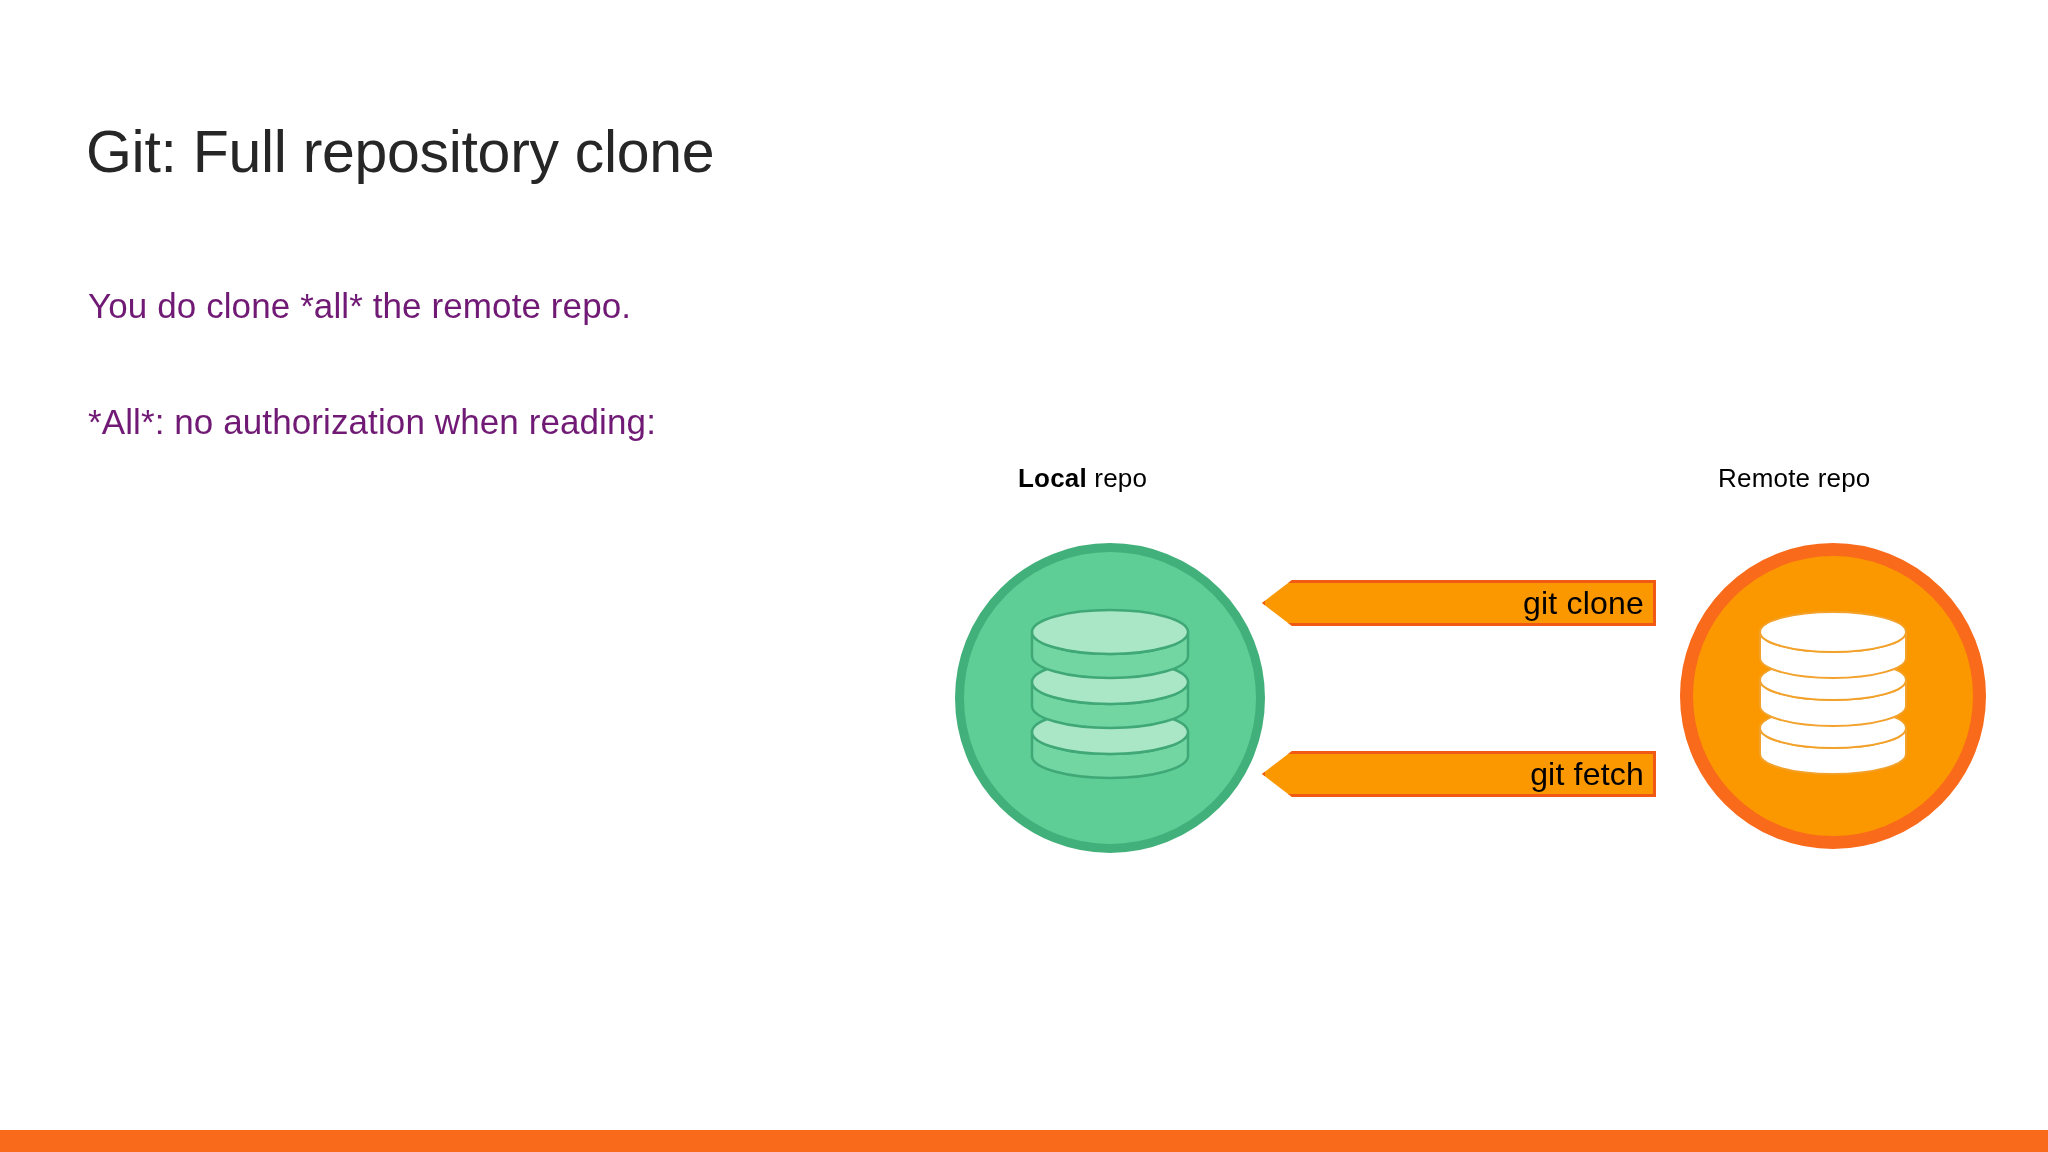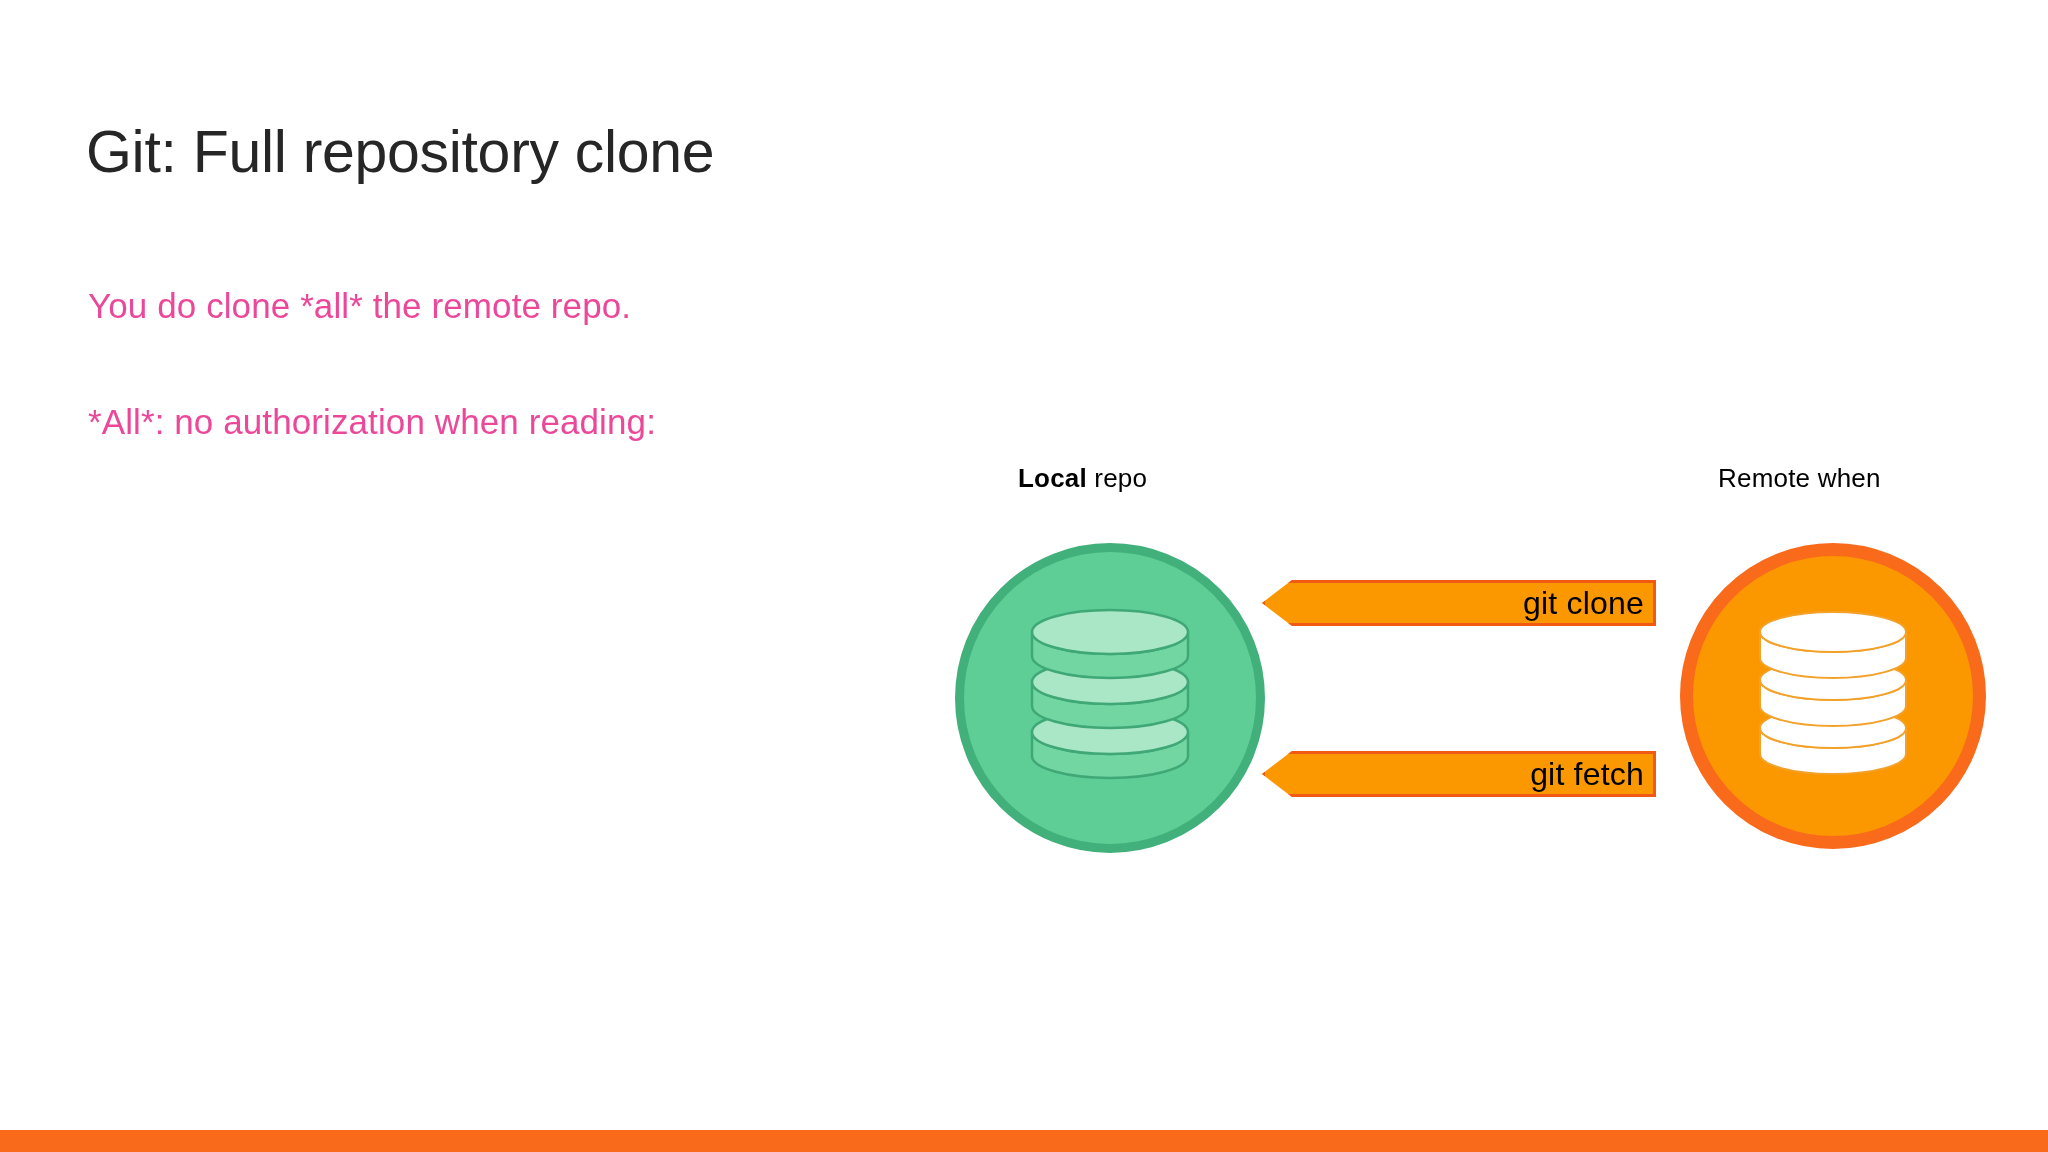--- a/index.html
+++ b/index.html
@@ -34,21 +34,21 @@
     white-space: nowrap;
   }
 
   
   .body-line {
     position: absolute;
     left: 88px;
     font-size: 35px;
     line-height: 1.25;
     font-weight: 400;
-    color: #ec4899;
+    color: #701a75;
     letter-spacing: 0.1px;
     white-space: nowrap;
   }
   .body-line-1 { top: 284px; }
   .body-line-2 { top: 400px; }
 
   
   #diagram {
     position: absolute;
     left: 900px;
@@ -151,21 +151,21 @@
 
   <div class="body-line body-line-2">*All*: no authorization when reading:</div>
 
   <div id="diagram">
 
     <div class="repo-label label-local">
       <span class="strong">Local</span><span class="plain"> repo</span>
     </div>
 
     <div class="repo-label label-remote">
-      <span class="plain">Remote when</span>
+      <span class="plain">Remote repo</span>
     </div>
 
     <div class="repo-circle circle-local">
       <span class="db-glyph">
         <svg width="168" height="176" viewBox="0 0 168 176" xmlns="http://www.w3.org/2000/svg">
           <g stroke="#3FA876" stroke-width="2.5" fill="#72D6A2">
 
             <path d="M6,124 a78,22 0 0 0 156,0 v24 a78,22 0 0 1 -156,0 z" fill="#72D6A2"></path>
             <ellipse cx="84" cy="124" rx="78" ry="22" fill="#A9E7C6"></ellipse>
 

